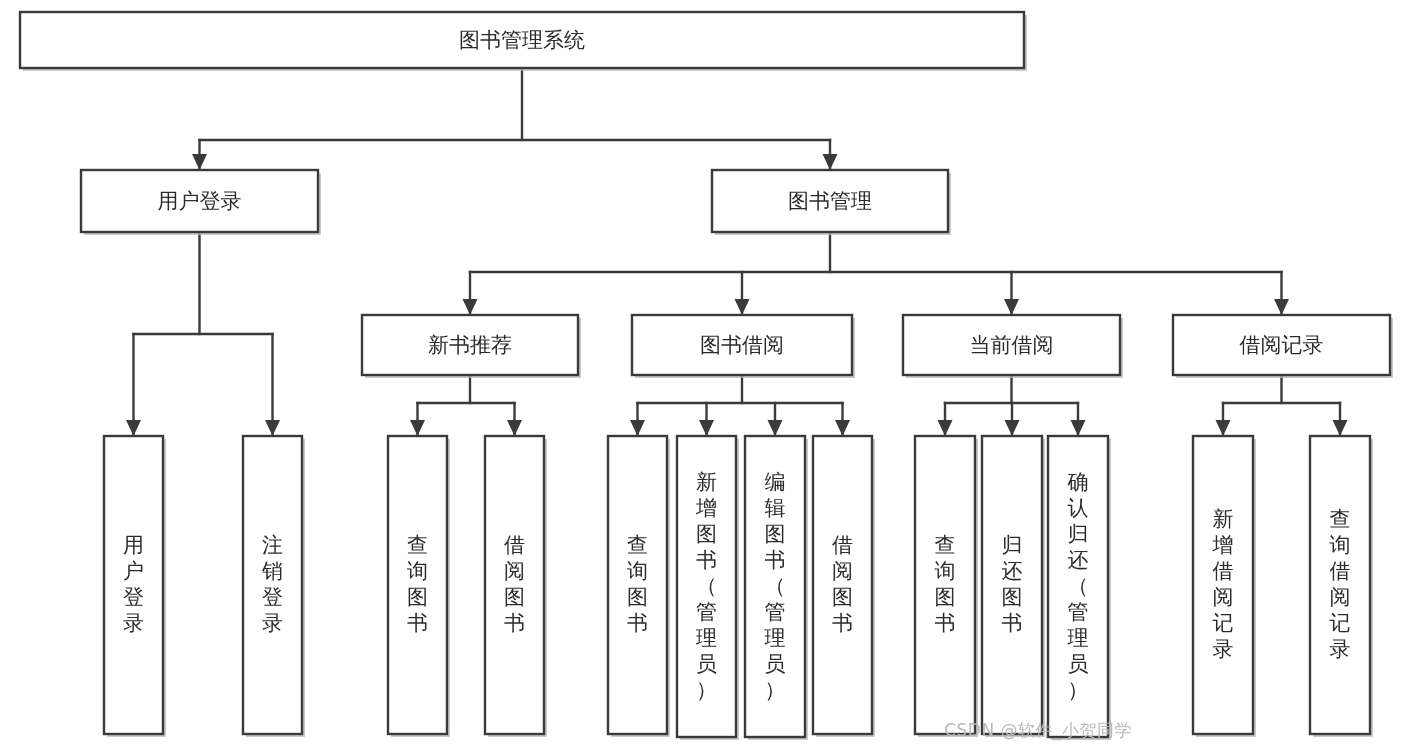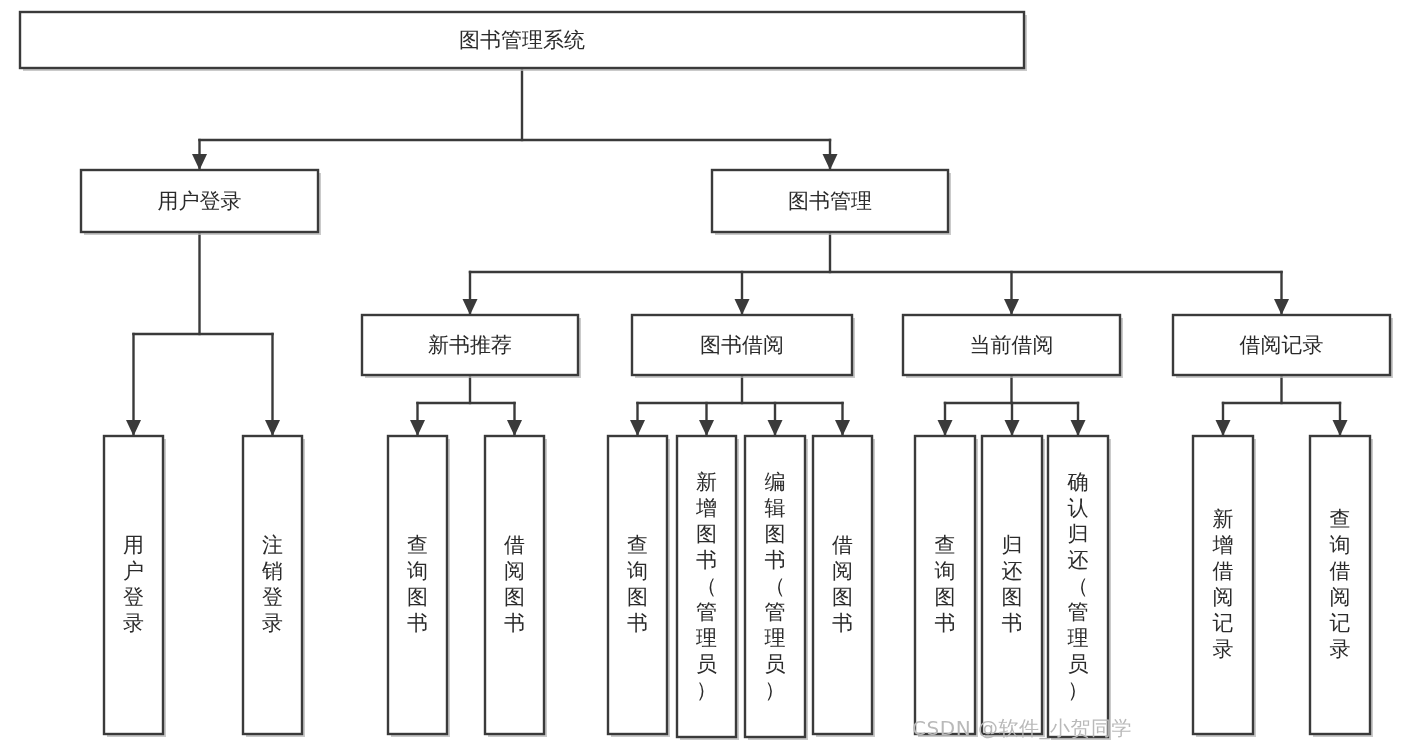--- a/index.html
+++ b/index.html
@@ -55,21 +55,21 @@
     font-family: "DejaVu Sans", "Liberation Sans", sans-serif;
     font-size: 21px;
     fill: #2b2b2b;
     text-anchor: middle;
   }
   .watermark {
     position: absolute;
     right: 12px;
     bottom: 5px;
     font-family: "DejaVu Sans", "Liberation Sans", sans-serif;
-    font-size: 20px;
+    font-size: 17px;
     color: #b9b9b9;
     letter-spacing: 0.5px;
     white-space: nowrap;
     user-select: none;
   }
 </style>
 </head>
 <body>
 
 <div id="diagram-root">

